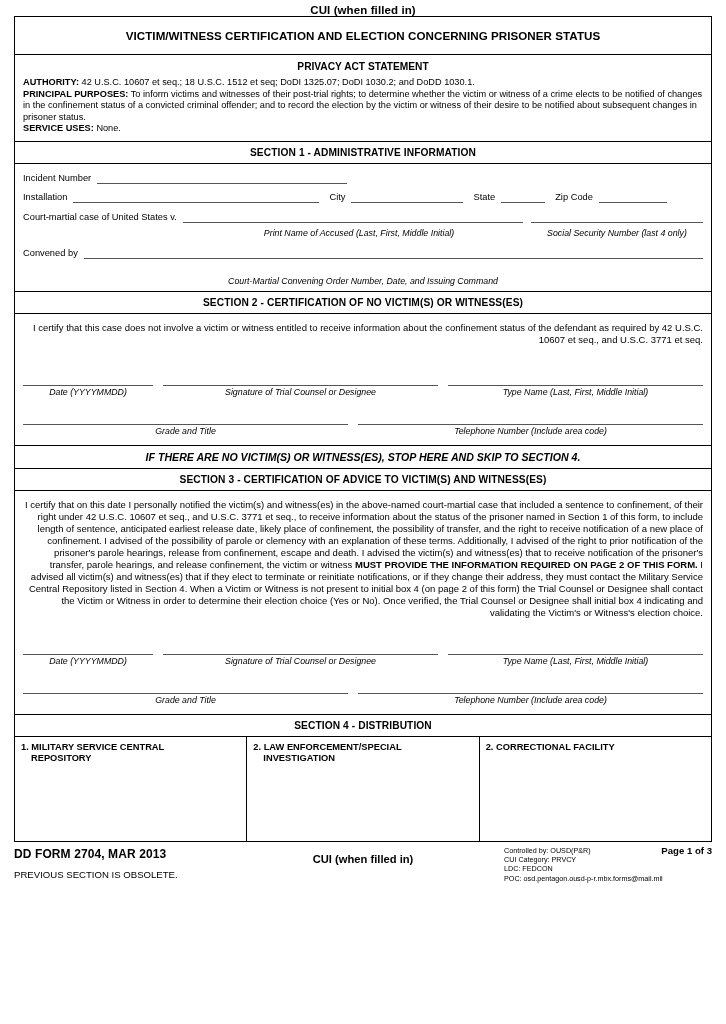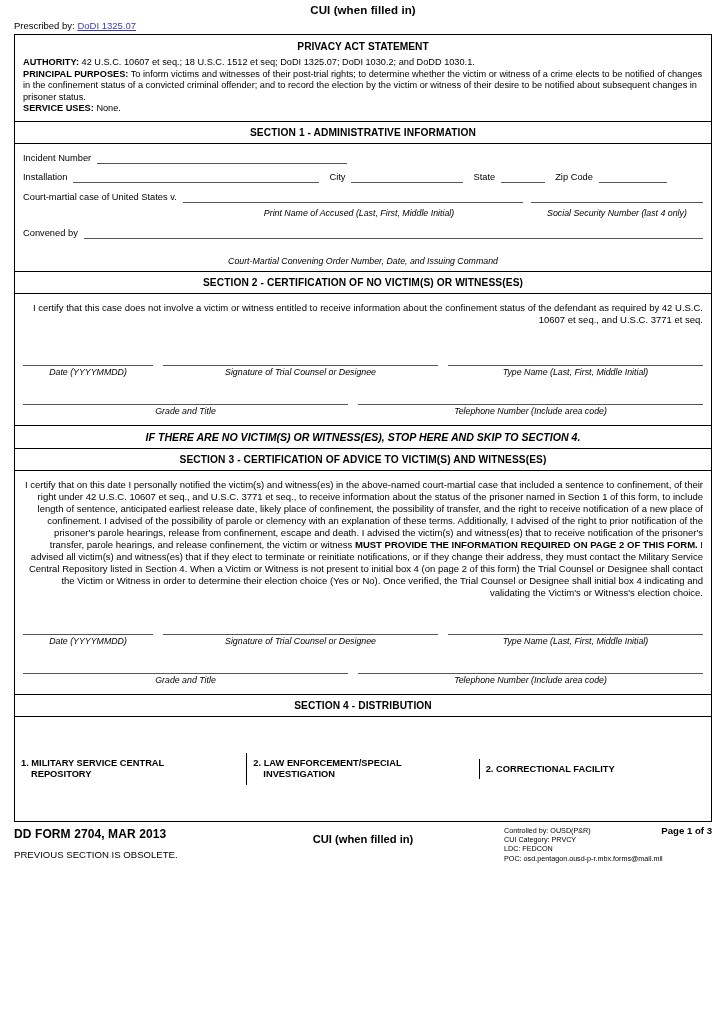--- a/index.html
+++ b/index.html
@@ -144,21 +144,20 @@
     font-weight: bold;
     font-style: italic;
     font-size: 10.6px;
     padding: 5px 4px 5px 4px;
   }
 
   
   .dist {
     display: flex;
     height: 104px;
-    align-items: center;
   }
   .dist-cell {
     flex: 1 1 0;
     padding: 5px 6px 4px 6px;
     font-size: 9.3px;
     font-weight: bold;
     line-height: 11.5px;
     box-sizing: border-box;
   }
   .dist-cell + .dist-cell { border-left: 1.4px solid #000; }
@@ -209,27 +208,24 @@
     font-size: 9.6px;
   }
 </style>
 </head>
 <body>
 
 <div class="page">
 
   <div class="cui-top">CUI (when filled in)</div>
 
-  <div class="prescribed">
-    <span>Prescribed by:</span>
-    <span class="lnk">DoDI 1325.07</span>
-  </div>
 
   <div class="form">
 
+    <div class="form-title rule">VICTIM/WITNESS CERTIFICATION AND ELECTION CONCERNING PRISONER STATUS</div>
 
     <div class="rule">
       <div class="pa-title">PRIVACY ACT STATEMENT</div>
       <div class="pa-body">
         <div>
           <b>AUTHORITY:</b>
           <span>42 U.S.C. 10607 et seq.; 18 U.S.C. 1512 et seq; DoDI 1325.07; DoDI 1030.2; and DoDD 1030.1.</span>
         </div>
         <div>
           <b>PRINCIPAL PURPOSES:</b>

